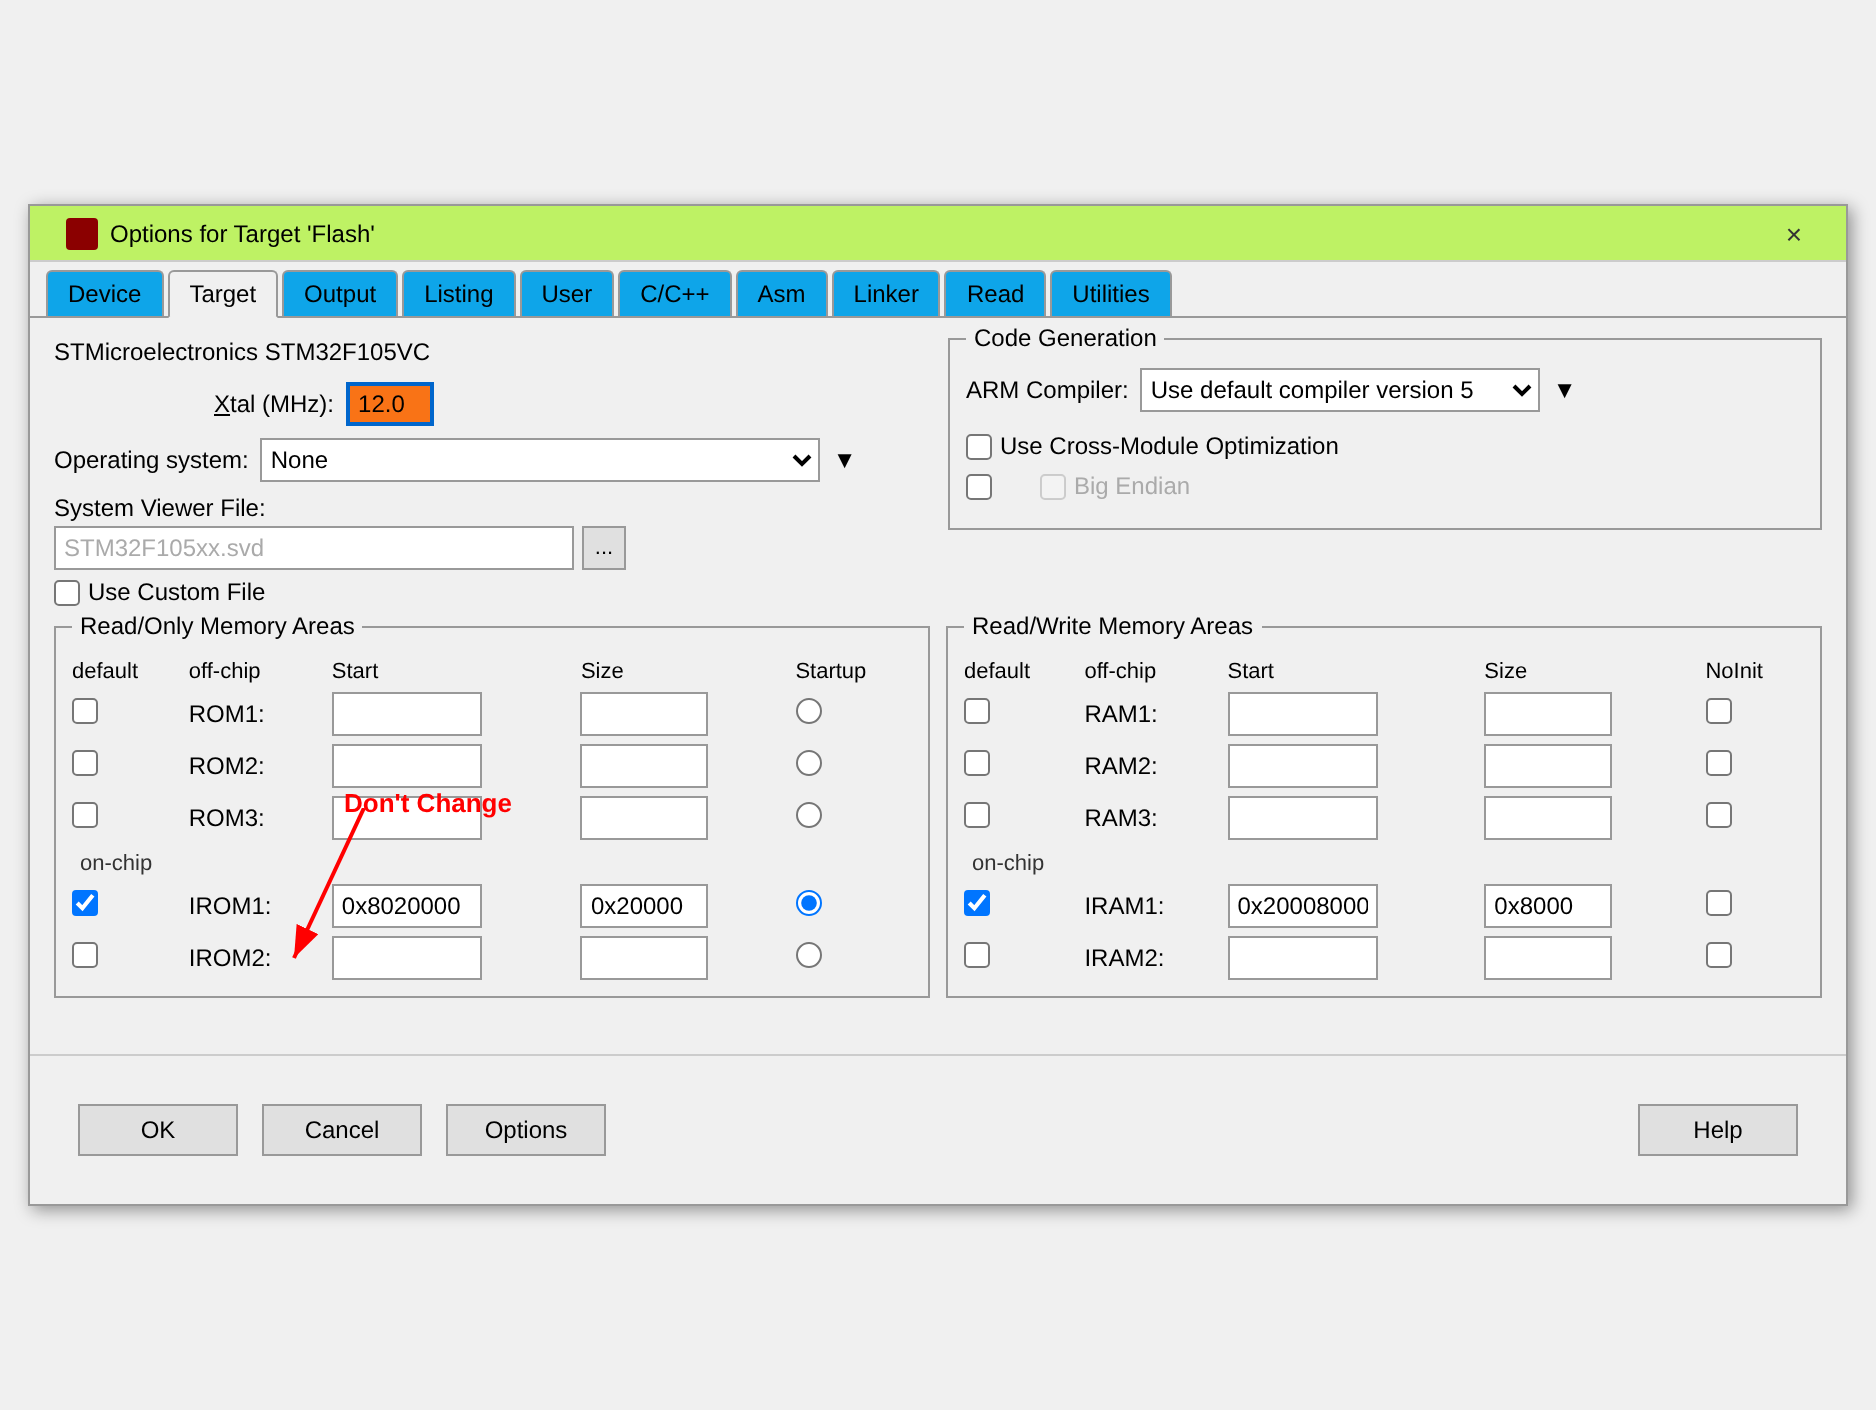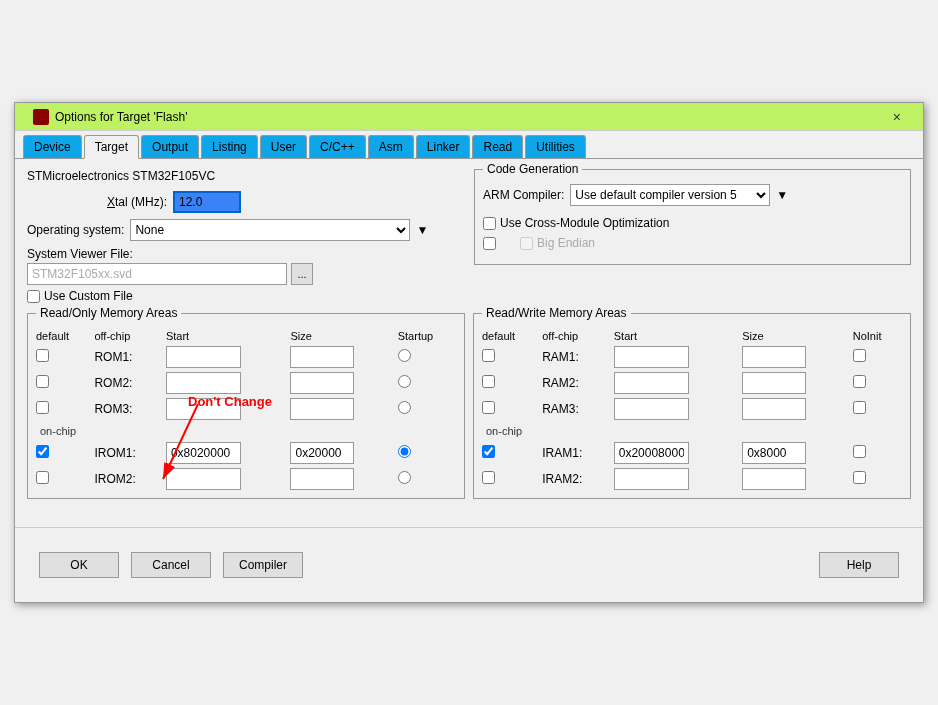--- a/index.html
+++ b/index.html
@@ -89,22 +89,22 @@
       gap: 6px;
     }
     input[type="text"] {
       border: 1px solid #999;
       background: #fff;
       padding: 2px 4px;
       font-size: 12px;
       height: 22px;
     }
     input[type="text"].xtal {
-      width: 68px;
-      background: #3b82f6;
+      width: 44px;
+      background: #f97316;
       border: 2px solid #0066cc;
     }
     select {
       font-size: 12px;
       height: 22px;
       border: 1px solid #999;
       background: #fff;
     }
     .svd-row {
       display: flex;
@@ -344,21 +344,21 @@
               <tr>
                 <td><input type="checkbox" style=""></td>
                 <td><span>IROM2:</span></td>
                 <td><input type="text" class="mem-input" value="" style=""></td>
                 <td><input type="text" class="mem-input-sm" value="" style=""></td>
                 <td><input type="radio" name="startup" style=""></td>
               </tr>
             </tbody>
           </table>
 
-          <div style="position:absolute; top:80px; left:160px; pointer-events:none;">
+          <div style="position:absolute; top:80px; left:144px; pointer-events:none;">
             <span style="color:red; font-size:13px; font-weight:bold;">Don't Change</span>
             <svg width="90" height="90" style="position:absolute; top:10px; left:-30px;">
               <defs>
                 <marker id="arrowhead" markerWidth="8" markerHeight="6" refX="8" refY="3" orient="auto">
                   <polygon points="0 0, 8 3, 0 6" fill="red"></polygon>
                 </marker>
               </defs>
               <line x1="40" y1="0" x2="5" y2="75" stroke="red" stroke-width="2" marker-end="url(#arrowhead)"></line>
             </svg>
           </div>
@@ -421,16 +421,16 @@
           </table>
         </div>
       </div>
 
     </div>
   </div>
 
   <div class="bottom-btns">
     <button class="btn">OK</button>
     <button class="btn">Cancel</button>
-    <button class="btn">Compiler</button>
+    <button class="btn">Options</button>
     <button class="btn btn-help" style="margin-left:auto;">Help</button>
   </div>
 </div>
 
 </body></html>

